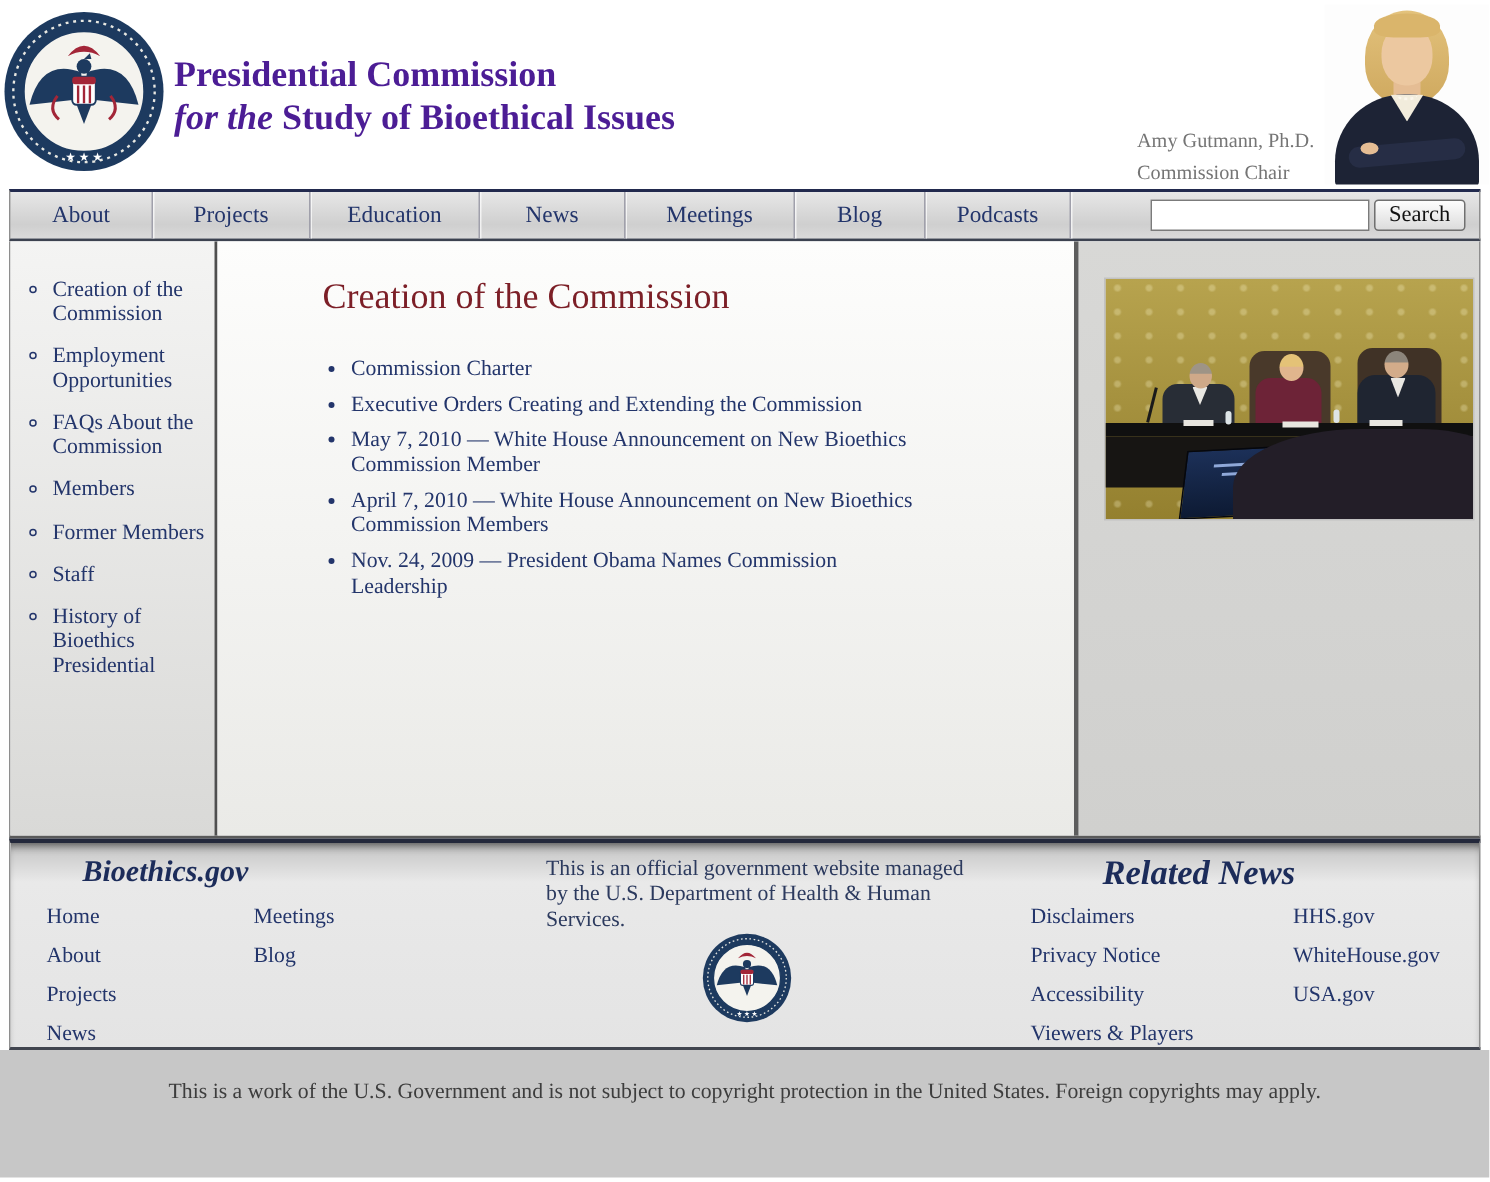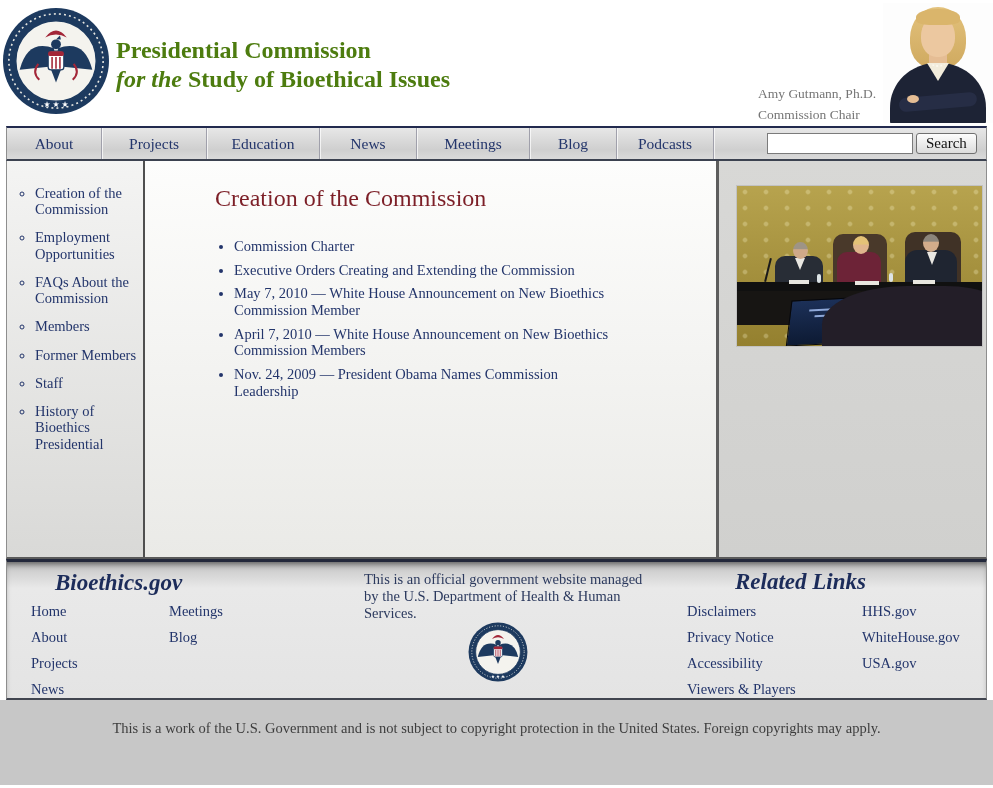--- a/index.html
+++ b/index.html
@@ -9,21 +9,21 @@
     font-family:"Liberation Serif", serif;
     position:relative;overflow:hidden;
     -webkit-font-smoothing:antialiased;
   }
   .wrap{margin:0 6px;}
   .framed{border-left:1px solid #8e8e8e;border-right:1px solid #8e8e8e;}
 
   
   .header{position:relative;height:126px;background:#ffffff;}
   .seal-lg{position:absolute;left:2px;top:7px;width:108px;height:108px;}
-  .brand{position:absolute;left:116px;top:36px;color:#4d7c0f;font-weight:bold;font-size:24px;line-height:1.2;}
+  .brand{position:absolute;left:116px;top:36px;color:#4c1d95;font-weight:bold;font-size:24px;line-height:1.2;}
   .brand .it{font-style:italic;}
   .chair-caption{position:absolute;left:758px;top:84px;color:#757575;font-size:13.5px;line-height:1.55;}
   
   .chair-photo{position:absolute;right:0;top:3px;width:110px;height:120px;background:#fdfdfd;overflow:hidden;}
   .cp-hair{position:absolute;left:27px;top:4px;width:56px;height:62px;background:linear-gradient(180deg,#e3c27c,#cfa95f);border-radius:50% 50% 42% 42%;}
   .cp-face{position:absolute;left:38px;top:13px;width:34px;height:41px;background:#ecc8a0;border-radius:48% 48% 46% 46%;}
   .cp-fringe{position:absolute;left:33px;top:6px;width:44px;height:16px;background:#dab56b;border-radius:50% 50% 30% 30%;}
   .cp-neck{position:absolute;left:46px;top:50px;width:18px;height:14px;background:#e5bd94;}
   .cp-blouse{position:absolute;left:38px;top:60px;width:34px;height:22px;background:#f2ecdc;border-radius:40% 40% 0 0;}
   .cp-suit{position:absolute;left:7px;top:60px;width:96px;height:62px;background:#1d2335;border-radius:48% 48% 4px 4px / 72% 72% 4px 4px;}
@@ -111,21 +111,21 @@
   .ml2{top:15px;width:40px;left:24px;}
   .mp-dot{position:absolute;left:38px;top:24px;width:10px;height:10px;border-radius:50%;background:#3d5millet;background:#3d5a8f;}
 
   
   .footer{
     position:relative;height:136px;
     border-top:3px solid #23283b;border-bottom:2px solid #41454f;
     background:linear-gradient(180deg,#c3c3c3,#e9e9e9 26px,#e4e4e4);
     box-shadow:inset 0 5px 6px -3px rgba(0,0,0,.55);
   }
-  .f-site{position:absolute;left:48px;top:8px;font-size:23px;font-weight:bold;font-style:italic;color:#1c2c5a;}
+  .f-site{position:absolute;left:48px;top:8px;font-size:20px;font-weight:bold;font-style:italic;color:#1c2c5a;}
   .f-links{position:absolute;top:41px;font-size:14.5px;color:#23356b;}
   .f-links div{margin-bottom:9px;cursor:pointer;}
   .fl1{left:24px;}
   .fl2{left:162px;}
   .f-official{position:absolute;left:357px;top:9px;width:290px;font-size:14.5px;line-height:1.18;color:#2c3a5e;}
   .seal-sm{position:absolute;left:461px;top:60px;width:60px;height:60px;}
   .f-related{position:absolute;left:728px;top:7px;font-size:23px;font-weight:bold;font-style:italic;color:#1c2c5a;}
   .fr1{left:680px;}
   .fr2{left:855px;}
 
@@ -272,21 +272,21 @@
       <path d="M44,31 Q55,17 66,31 Q55,25 44,31" fill="#a32638"></path>
       <circle cx="55" cy="38" r="5" fill="#1d3a5f"></circle>
       <rect x="47" y="45" width="16" height="19" rx="3" fill="#ffffff" stroke="#1d3a5f" stroke-width="1.3"></rect>
       <rect x="47" y="45" width="16" height="5" rx="2" fill="#a32638"></rect>
       <line x1="51" y1="51" x2="51" y2="63" stroke="#a32638" stroke-width="1.6"></line>
       <line x1="55" y1="51" x2="55" y2="63" stroke="#a32638" stroke-width="1.6"></line>
       <line x1="59" y1="51" x2="59" y2="63" stroke="#a32638" stroke-width="1.6"></line>
       <path d="M50,64 L55,77 L60,64 Z" fill="#1d3a5f"></path>
       <text x="55" y="102" fill="#ffffff" font-size="8" text-anchor="middle">★ ★ ★</text>
     </svg>
-    <div class="f-related">Related Links</div>
+    <div class="f-related">Related News</div>
     <div class="f-links fr2">
       <div>HHS.gov</div>
       <div>WhiteHouse.gov</div>
       <div>USA.gov</div>
     </div>
     <div class="f-links fr1">
       <div>Disclaimers</div>
       <div>Privacy Notice</div>
       <div>Accessibility</div>
       <div>Viewers &amp; Players</div>

